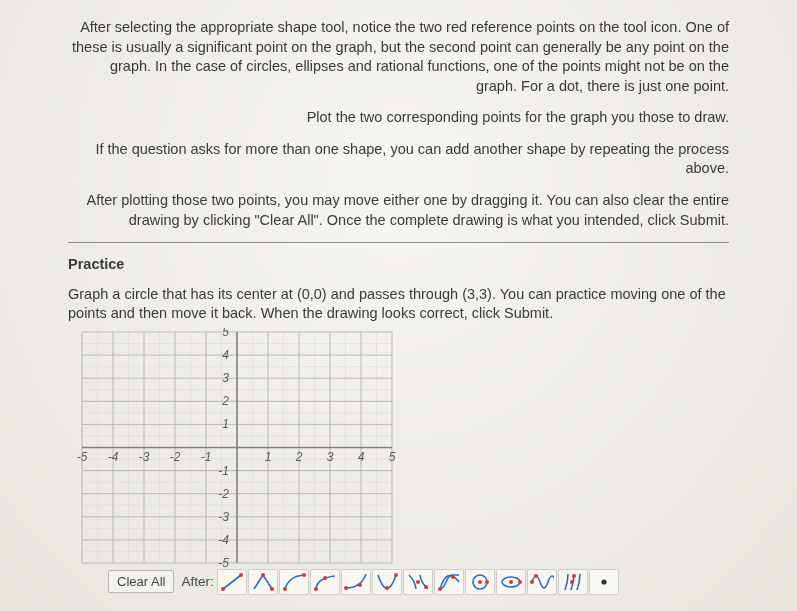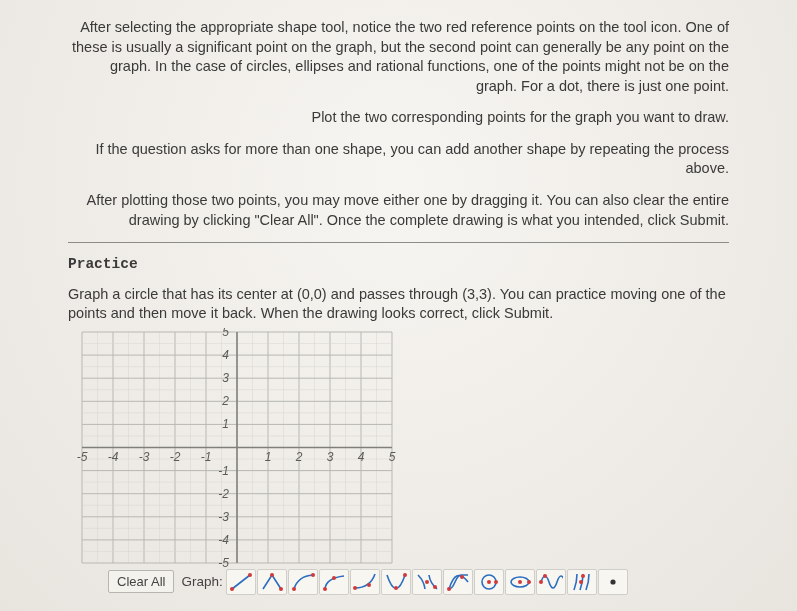--- a/index.html
+++ b/index.html
@@ -10,21 +10,21 @@
       padding: 18px 68px 8px 68px;
       color: #3a3a3a;
       font-size: 14.5px;
       line-height: 1.35;
       width: 797px;
       height: 611px;
       overflow: hidden;
     }
     .para { margin-bottom: 12px; text-align: right; }
     hr { border: none; border-top: 1px solid #8b8b88; margin: 12px 0 10px; }
-    .practice-label { font-weight: 600; margin: 12px 0 10px; font-family: Liberation Mono, monospace; }
+    .practice-label { font-weight: 600; margin: 12px 0 10px; }
     .practice-q { margin-bottom: 4px; }
     .graph-wrap { position: relative; width: 330px; height: 245px; margin-left: 0; }
     .grid { stroke: #b7b7b2; stroke-width: 1; }
     .grid-minor { stroke: #d6d5d0; stroke-width: 0.5; }
     .axis { stroke: #7f7f7b; stroke-width: 1.5; }
     .tick-label { font-size: 12px; fill: #5b5b57; font-style: italic; }
     .toolbar {
       display: flex;
       align-items: center;
       gap: 1px;
@@ -50,21 +50,21 @@
       border-radius: 2px;
     }
     .tool svg { width: 24px; height: 20px; }
     .tool .shape { stroke: #2b6dbf; stroke-width: 1.6; fill: none; }
     .tool .ref { fill: #d03a3a; }
   </style>
 </head>
 <body>
 
 <div class="para">After selecting the appropriate shape tool, notice the two red reference points on the tool icon. One of these is usually a significant point on the graph, but the second point can generally be any point on the graph. In the case of circles, ellipses and rational functions, one of the points might not be on the graph. For a dot, there is just one point.</div>
-<div class="para">Plot the two corresponding points for the graph you want to draw.</div>
+<div class="para">Plot the two corresponding points for the graph you those to draw.</div>
 <div class="para">If the question asks for more than one shape, you can add another shape by repeating the process above.</div>
 <div class="para">After plotting those two points, you may move either one by dragging it. You can also clear the entire drawing by clicking "Clear All". Once the complete drawing is what you intended, click Submit.</div>
 
 <hr>
 
 <div class="practice-label">Practice</div>
 <div class="practice-q">Graph a circle that has its center at (0,0) and passes through (3,3). You can practice moving one of the points and then move it back. When the drawing looks correct, click Submit.</div>
 
 <div class="graph-wrap">
   <svg id="graph-svg" width="330" height="245">
@@ -130,21 +130,21 @@
       <text x="161" y="100.4" class="tick-label" text-anchor="end">1</text>
       <text x="161" y="77.3" class="tick-label" text-anchor="end">2</text>
       <text x="161" y="54.2" class="tick-label" text-anchor="end">3</text>
       <text x="161" y="31.1" class="tick-label" text-anchor="end">4</text>
       <text x="161" y="8" class="tick-label" text-anchor="end">5</text>
     </svg>
 </div>
 
 <div class="toolbar">
   <button class="clear-btn">Clear All</button>
-  <span class="draw-label">Graph:</span>
+  <span class="draw-label">After:</span>
 
   <span class="tool">
       <svg>
         <line class="shape" x1="3" y1="17" x2="21" y2="3"></line>
         <circle class="ref" cx="3" cy="17" r="2"></circle>
         <circle class="ref" cx="21" cy="3" r="2"></circle>
       </svg>
     </span>
   <span class="tool">
       <svg>

